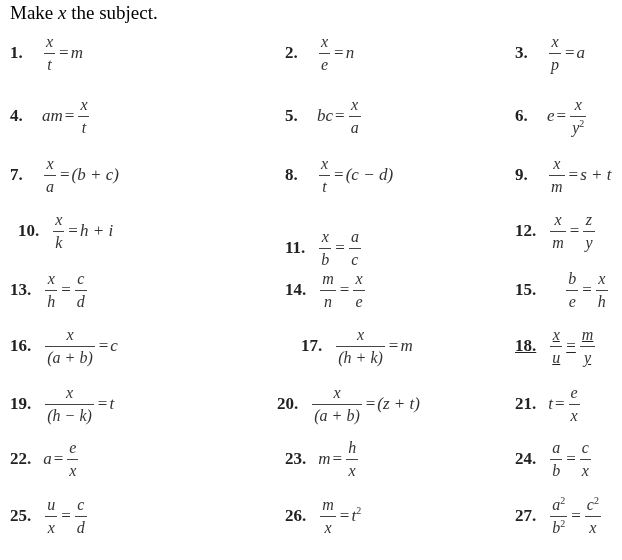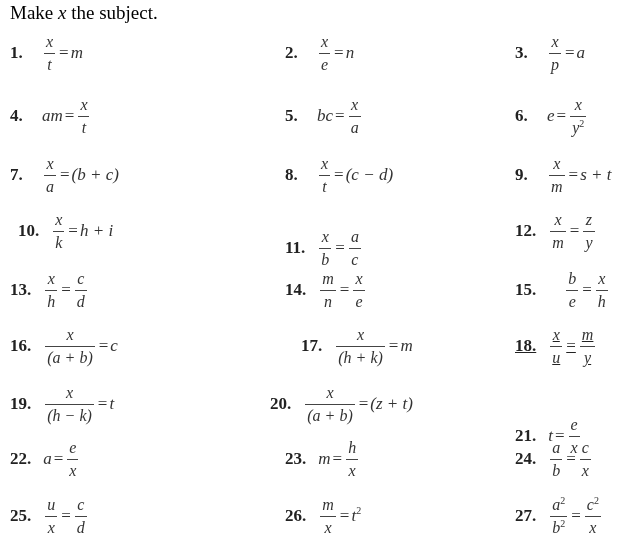--- a/index.html
+++ b/index.html
@@ -275,33 +275,33 @@
   <span class="expr">
     <span class="frac">
         <span class="n">x</span>
         <span class="bar"></span>
         <span class="d">(h − k)</span>
       </span>
     <span class="op">=</span>
     <span class="t">t</span>
   </span>
 </div>
-<div class="item" style="left:270px;top:376px;align-items:center;">
+<div class="item" style="left:277px;top:376px;align-items:center;">
   <span class="num">20.</span>
   <span class="expr">
     <span class="frac">
         <span class="n">x</span>
         <span class="bar"></span>
         <span class="d">(a + b)</span>
       </span>
     <span class="op">=</span>
     <span class="t">(z + t)</span>
   </span>
 </div>
-<div class="item" style="left:515px;top:376px;margin-top:32px;">
+<div class="item" style="left:515px;top:376px;">
   <span class="num">21.</span>
   <span class="expr">
     <span class="t">t</span>
     <span class="op">=</span>
     <span class="frac">
         <span class="n">e</span>
         <span class="bar"></span>
         <span class="d">x</span>
       </span>
   </span>

